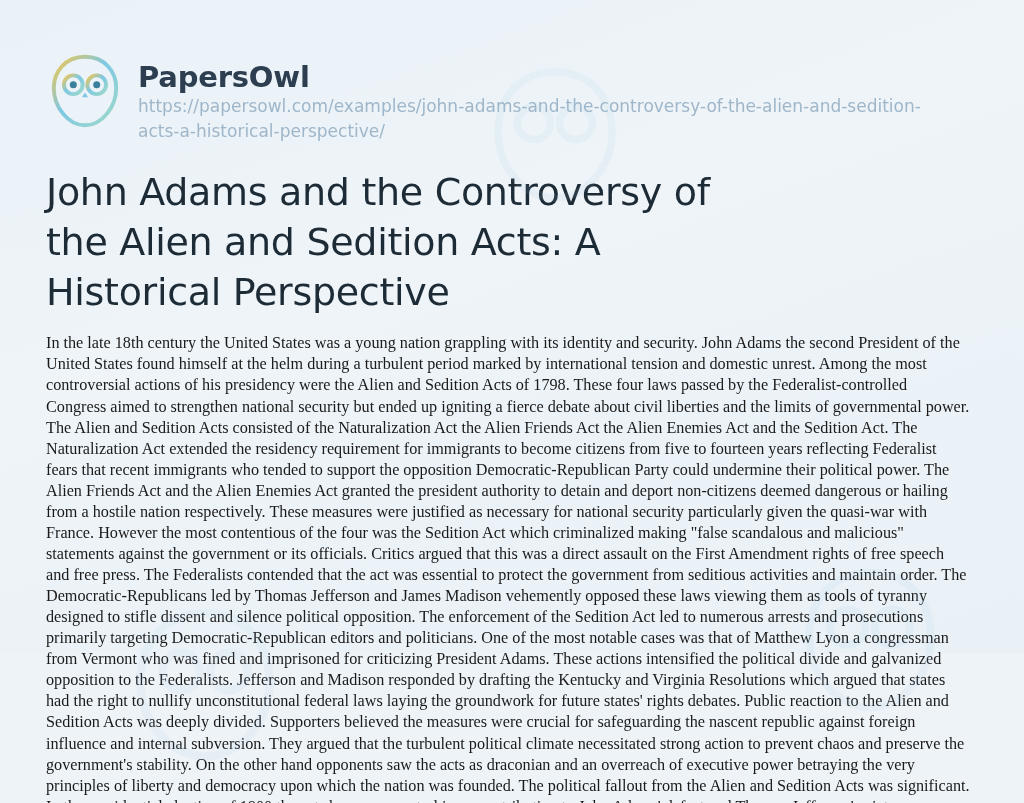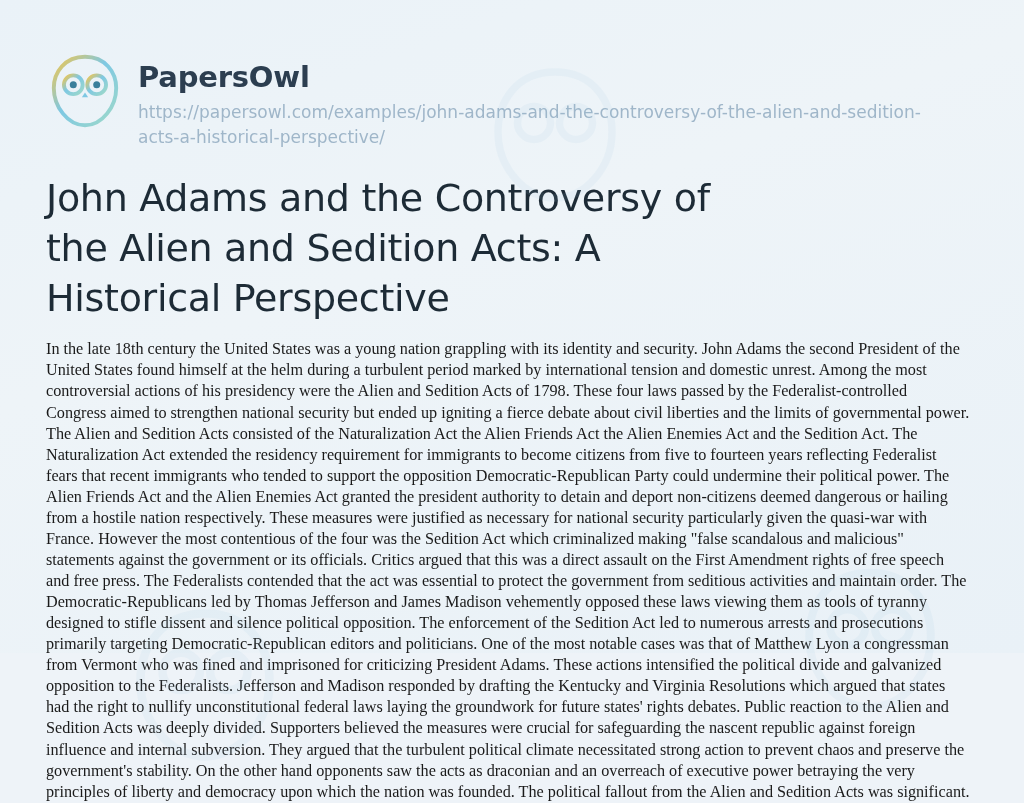--- a/index.html
+++ b/index.html
@@ -43,21 +43,21 @@
     font-weight: bold;
     color: #2c3e50;
     letter-spacing: -0.2px;
     line-height: 1.1;
   }
   .brand-url {
     font-family: "DejaVu Sans", sans-serif;
     font-size: 17px;
     color: #9fb6c9;
     line-height: 1.5;
-    margin-top: 6px;
+    margin-top: 0;
     max-width: 800px;
     word-break: break-word;
   }
   .article {
     padding: 0 54px 0 46px;
     margin-top: 22px;
   }
   .article-title {
     font-family: "DejaVu Sans", sans-serif;
     font-size: 38px;

